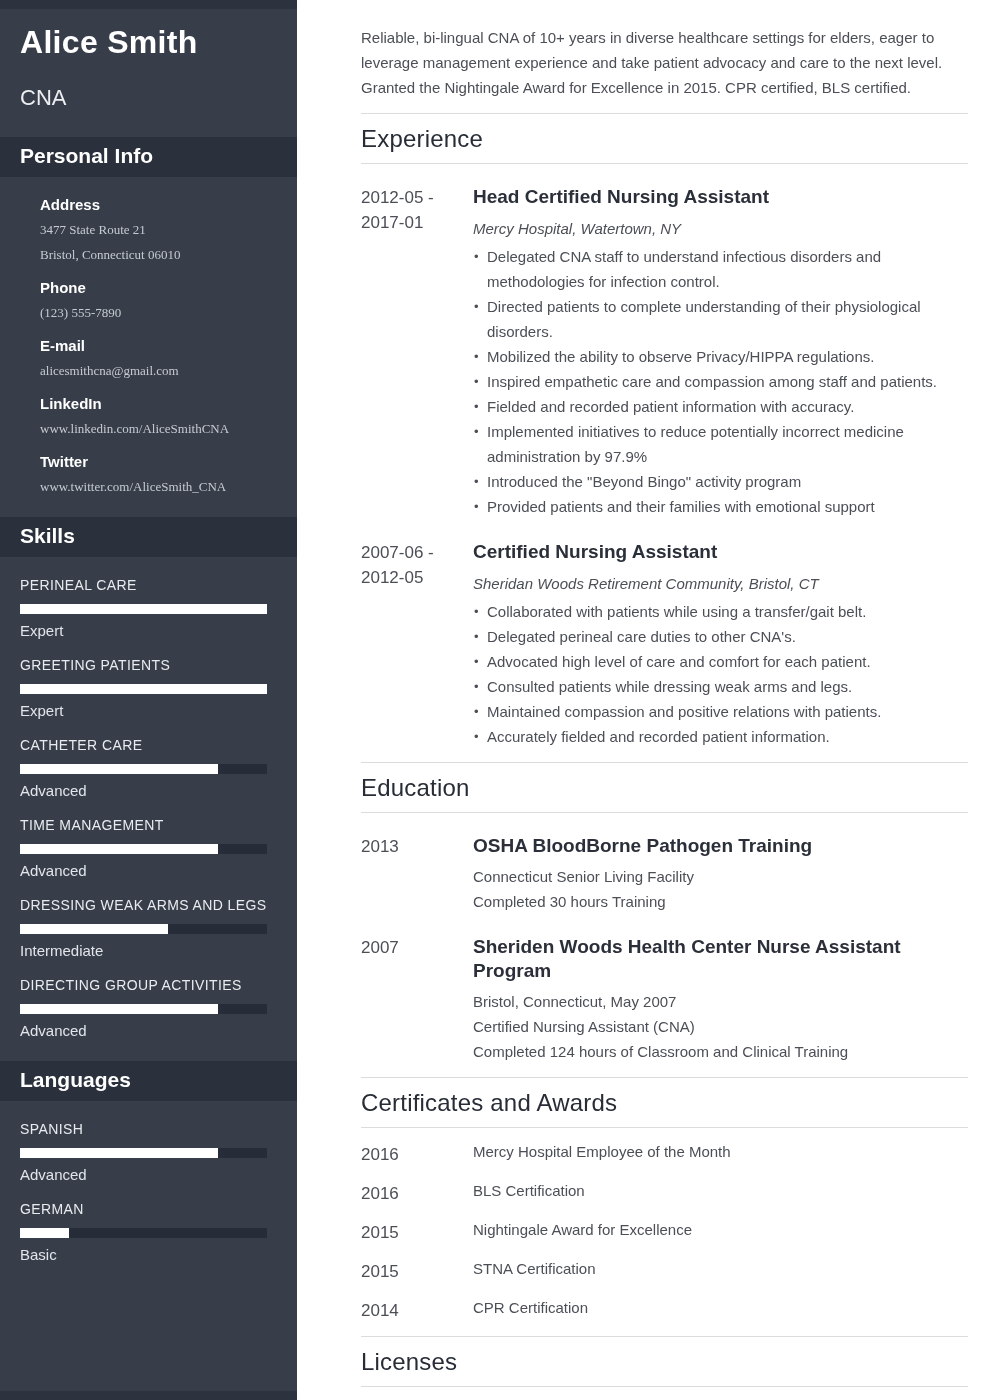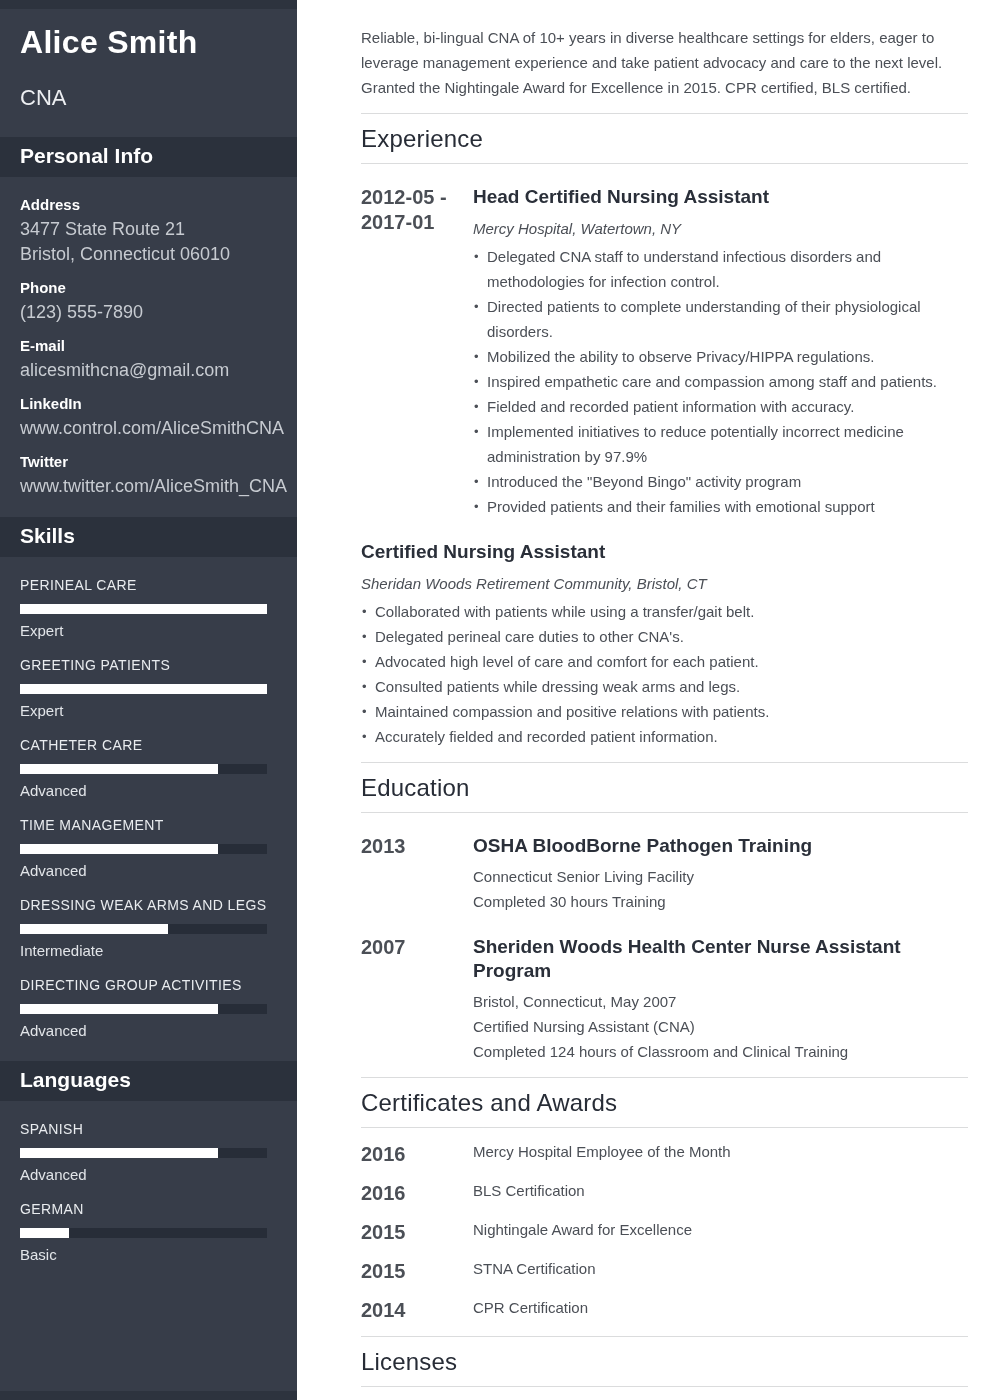--- a/index.html
+++ b/index.html
@@ -13,41 +13,41 @@
   .page{width:990px;height:1400px;display:flex;overflow:hidden;background:#fff;}
 
   
   .sidebar{width:297px;min-width:297px;background:var(--sidebar-bg);color:#fff;position:relative;}
   .edge-strip{height:9px;background:var(--sidebar-edge-bg);}
   .edge-strip.bottom{position:absolute;left:0;right:0;bottom:0;}
   .side-header{padding:11px 20px 26px 20px;}
   .person-name{font-size:32px;font-weight:700;margin:0;line-height:44px;letter-spacing:.3px;color:#FFFFFF;}
   .person-title{font-size:22px;margin-top:21px;color:#EDEFF2;}
   .band{background:var(--sidebar-band-bg);font-size:21px;font-weight:700;padding:7px 8px 9px 20px;color:#FFFFFF;}
-  .info-fields{padding:7px 32px 18px 20px;}
+  .info-fields{padding:7px 32px 18px 20px;margin-left:20px;}
   .field{margin-top:8px;}
   .field-label{font-size:15px;font-weight:700;line-height:25px;color:#FFFFFF;}
-  .field-line{font-size:18px;line-height:25px;color:#C7CBD1;}
+  .field-line{font-size:13px;line-height:25px;color:#C7CBD1;font-family:Liberation Serif, serif;}
   .skill-list{padding:10px 30px 20px 20px;}
   .skill{margin-top:14px;}
   .skill:first-child{margin-top:8px;}
   .skill-name{font-size:14px;letter-spacing:.4px;color:#E9ECEF;line-height:20px;}
   .skill-bar{height:10px;background:var(--bar-track);margin-top:9px;}
   .skill-fill{height:100%;background:var(--bar-fill);}
   .skill-level{text-align:left;font-size:15px;color:#E2E5E9;margin-top:7px;line-height:20px;}
 
   
   .main{flex:1;padding:25px 22px 0 20px;color:var(--body-text);margin-left:44px;}
   .summary{font-size:15px;line-height:25px;margin:0;color:var(--body-text);}
   .section-head{border-top:1px solid var(--rule-color);border-bottom:1px solid var(--rule-color);
     padding:11px 0 10px 0;margin-top:13px;}
   .section-title{font-size:24px;font-weight:400;color:var(--heading-text);margin:0;letter-spacing:.2px;}
   .job,.edu,.row{display:flex;}
   .job,.edu{margin-top:21px;}
-  .date-col{width:112px;min-width:112px;font-size:20px;line-height:25px;color:var(--body-text);font-weight:bold;}
+  .date-col{width:112px;min-width:112px;font-size:17px;line-height:25px;color:var(--body-text);}
   .job-body,.edu-body,.row-text{flex:1;}
   .job-title,.edu-title{font-size:19px;font-weight:700;color:#2A2F39;margin:0;line-height:24px;}
   .job-company{font-style:italic;font-size:15px;color:var(--body-text);margin-top:7px;line-height:25px;}
   .job-bullets{margin:3px 0 0 0;padding:0;list-style:none;}
   .job-bullets li{font-size:15px;line-height:25px;color:var(--body-text);padding-left:14px;position:relative;}
   .job-bullets li::before{content:"\2022";position:absolute;left:1px;top:0;font-size:13px;color:var(--body-text);}
   .edu-line{font-size:15px;line-height:25px;color:var(--body-text);}
   .edu-line:first-of-type{margin-top:6px;}
   .rows{margin-top:5px;}
   .row{margin-top:14px;font-size:15px;line-height:19px;color:var(--body-text);}
@@ -81,21 +81,21 @@
   </div>
         <div class="field">
     <div class="field-label">E-mail</div>
     <div class="field-lines">
             <div class="field-line">alicesmithcna@gmail.com</div>
           </div>
   </div>
         <div class="field">
     <div class="field-label">LinkedIn</div>
     <div class="field-lines">
-            <div class="field-line">www.control.com/AliceSmithCNA</div>
+            <div class="field-line">www.linkedin.com/AliceSmithCNA</div>
           </div>
   </div>
         <div class="field">
     <div class="field-label">Twitter</div>
     <div class="field-lines">
             <div class="field-line">www.twitter.com/AliceSmith_CNA</div>
           </div>
   </div>
       </div>
 
@@ -188,20 +188,24 @@
                 <li>Mobilized the ability to observe Privacy/HIPPA regulations.</li>
                 <li>Inspired empathetic care and compassion among staff and patients.</li>
                 <li>Fielded and recorded patient information with accuracy.</li>
                 <li>Implemented initiatives to reduce potentially incorrect medicine administration by 97.9%</li>
                 <li>Introduced the "Beyond Bingo" activity program</li>
                 <li>Provided patients and their families with emotional support</li>
               </ul>
     </div>
   </article>
           <article class="job">
+    <div class="date-col">
+      <div>2007-06 -</div>
+      <div>2012-05</div>
+    </div>
     <div class="job-body">
       <h3 class="job-title">Certified Nursing Assistant</h3>
       <div class="job-company">Sheridan Woods Retirement Community, Bristol, CT</div>
       <ul class="job-bullets">
                 <li>Collaborated with patients while using a transfer/gait belt.</li>
                 <li>Delegated perineal care duties to other CNA's.</li>
                 <li>Advocated high level of care and comfort for each patient.</li>
                 <li>Consulted patients while dressing weak arms and legs.</li>
                 <li>Maintained compassion and positive relations with patients.</li>
                 <li>Accurately fielded and recorded patient information.</li>

